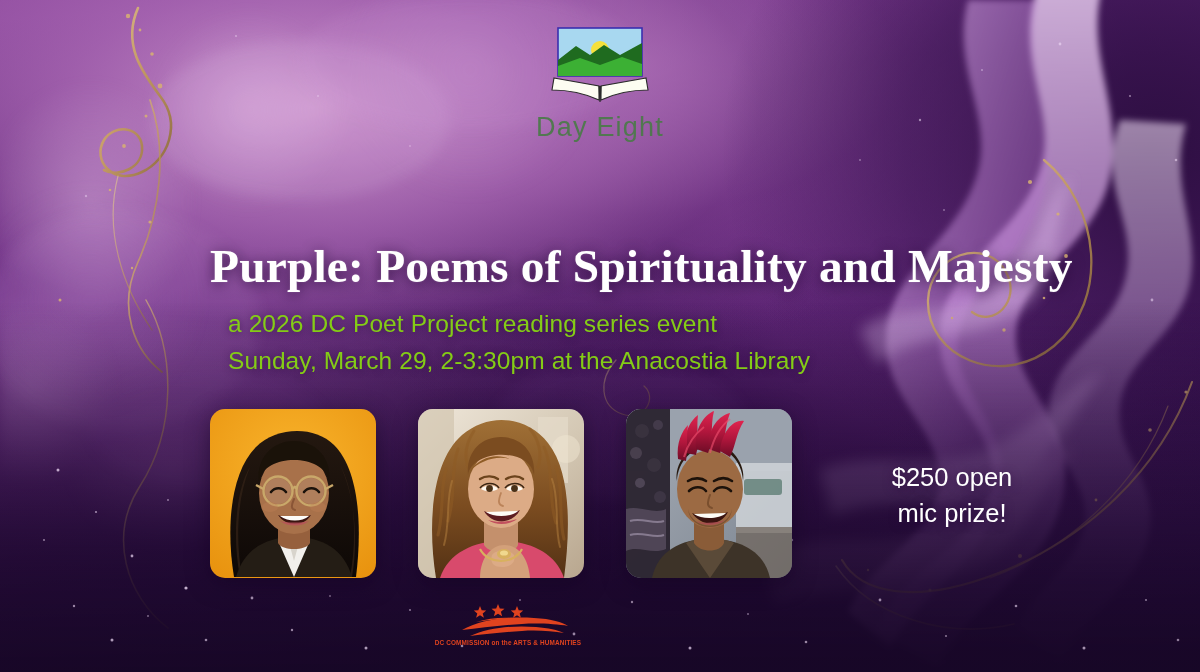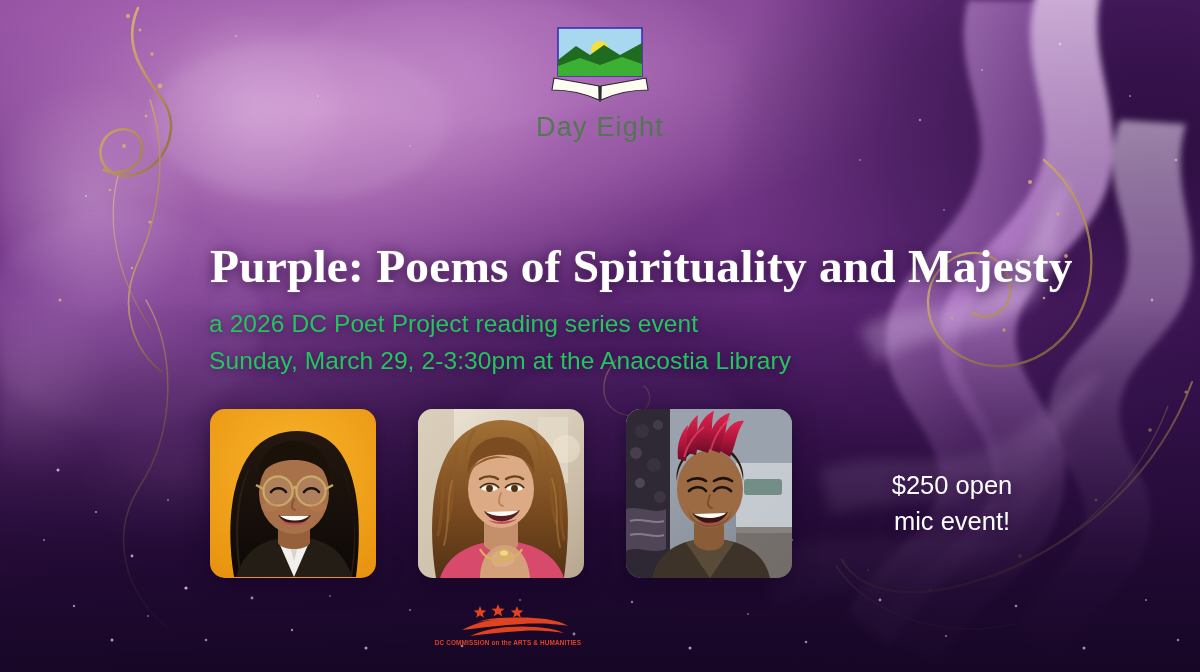--- a/index.html
+++ b/index.html
@@ -97,22 +97,22 @@
     font-size:46px;
     letter-spacing:.2px;
     transform:scaleX(1.03);
     transform-origin:left center;
     white-space:nowrap;
     text-shadow:0 2px 14px rgba(32,6,48,0.75), 0 0 2px rgba(255,255,255,0.25);
   }
 
   
   .sub{
-    position:absolute;left:209px;top:305px;
-    color:#22c55e;
+    position:absolute;left:228px;top:305px;
+    color:#84cc16;
     font-size:24.5px;line-height:1.52;
     font-weight:400;letter-spacing:.1px;
     text-shadow:0 1px 7px rgba(40,10,58,0.6);
   }
   .sub div{white-space:nowrap;}
 
   
   .photos{position:absolute;left:210px;top:409px;display:flex;gap:42px;}
   .photo{
     width:166px;height:169px;
@@ -122,21 +122,20 @@
   }
   .photo svg{display:block;width:100%;height:100%;}
 
   
   .prize{
     position:absolute;left:872px;top:459px;
     width:160px;text-align:center;
     color:#ffffff;font-size:25.5px;line-height:1.42;
     font-weight:400;
     text-shadow:0 2px 10px rgba(40,8,60,0.75);
-    margin-top:8px;
   }
   .prize div{white-space:nowrap;}
 
   
   .commission{
     position:absolute;left:418px;top:600px;width:180px;height:48px;
   }
   .commission svg{display:block;width:100%;height:100%;}
 </style>
 </head>
@@ -524,21 +523,21 @@
           <path d="M68,105 C76,111 94,110 100,104 Z" fill="#fdfcf6"></path>
           <path d="M70,112 C78,118 92,117 99,111 C90,114 78,115 70,112 Z" fill="#a84a50" opacity=".85"></path>
 
           <path d="M62,100 C66,122 102,122 106,100 C104,124 64,124 62,100 Z" fill="#3a2414" opacity=".35"></path>
         </svg>
       </div>
     </div>
 
     <div class="prize">
       <div>$250 open</div>
-      <div>mic event!</div>
+      <div>mic prize!</div>
     </div>
 
     <div class="commission">
       <svg viewBox="0 0 180 48">
         <g fill="#e0431f">
 
           <path d="M62,6 l1.7,4.2 4.5,.3 -3.5,2.9 1.2,4.4 -3.9,-2.5 -3.9,2.5 1.2,-4.4 -3.5,-2.9 4.5,-.3 Z"></path>
           <path d="M80,4 l1.8,4.4 4.7,.3 -3.6,3 1.2,4.6 -4.1,-2.6 -4.1,2.6 1.2,-4.6 -3.6,-3 4.7,-.3 Z"></path>
           <path d="M99,6 l1.7,4.2 4.5,.3 -3.5,2.9 1.2,4.4 -3.9,-2.5 -3.9,2.5 1.2,-4.4 -3.5,-2.9 4.5,-.3 Z"></path>
 

